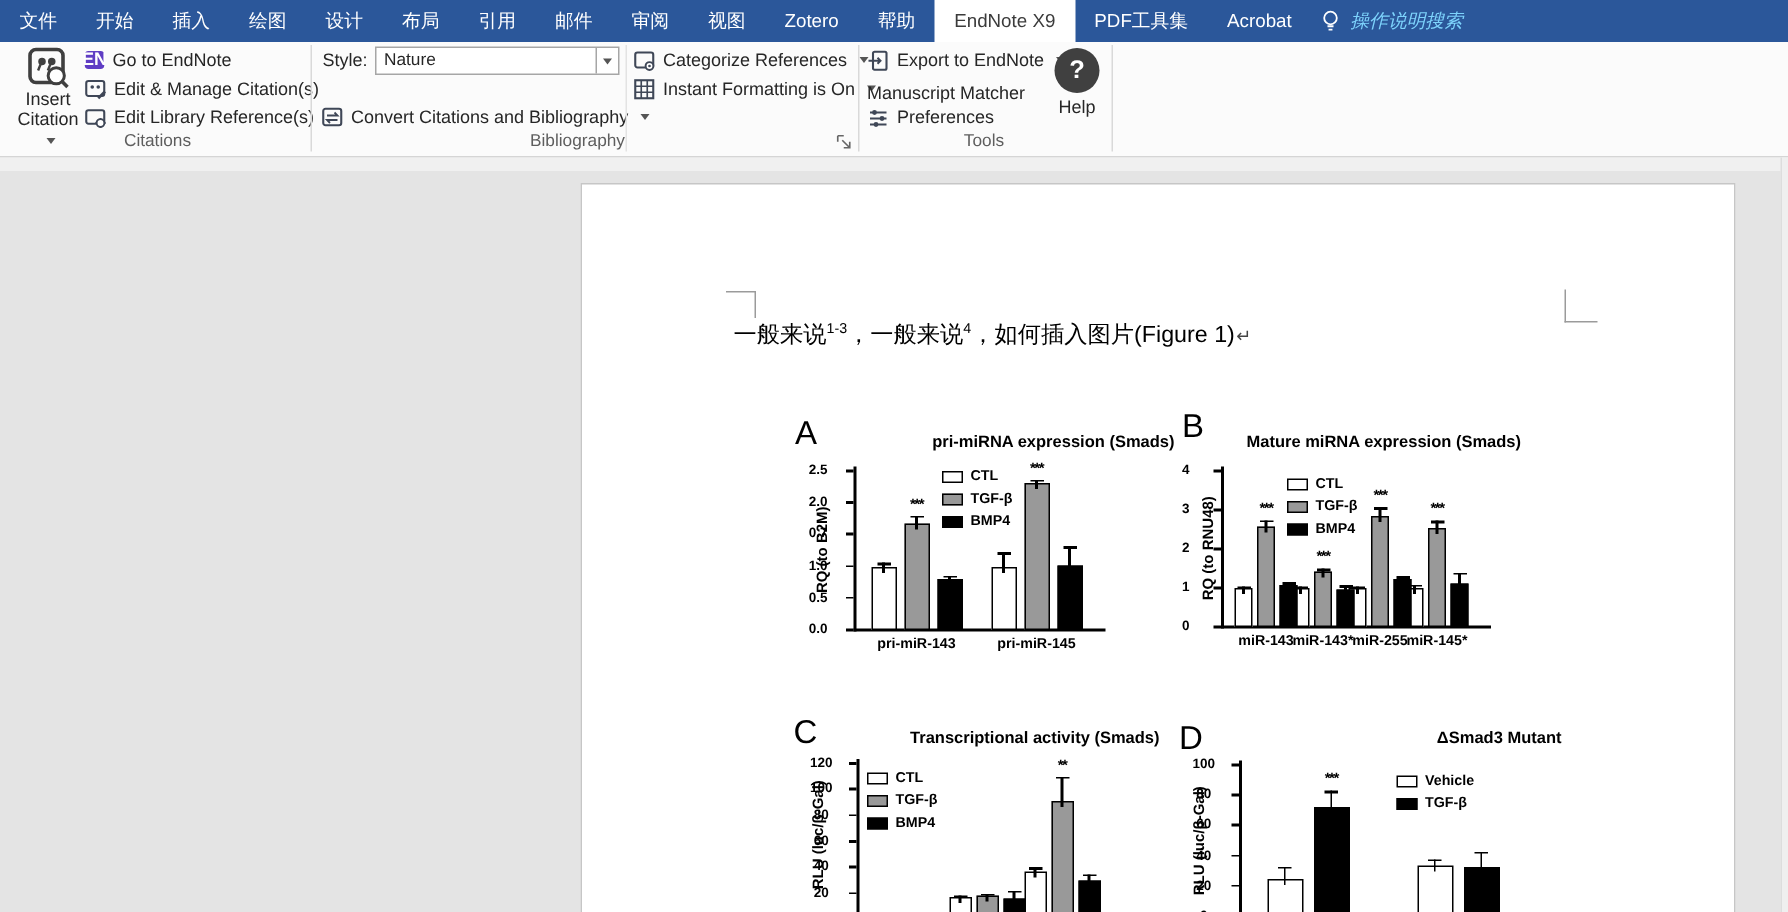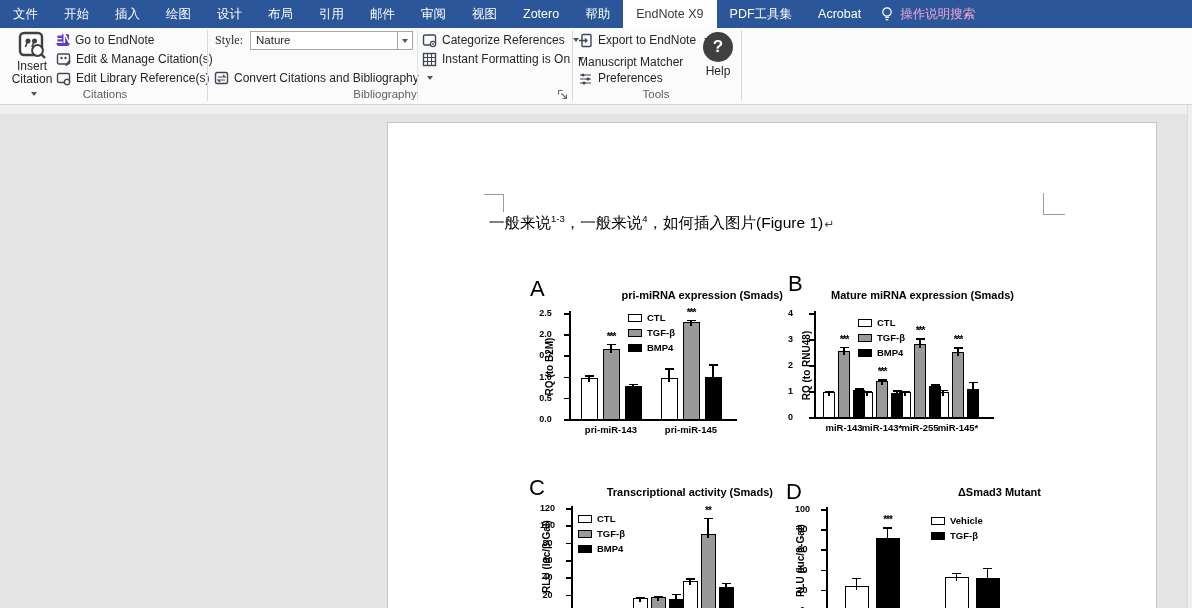--- a/index.html
+++ b/index.html
@@ -4,21 +4,21 @@
 <style>
   * { margin:0; padding:0; box-sizing:border-box; }
   html,body { width:1192px; height:608px; overflow:hidden; }
   body { font-family:"Liberation Sans","DejaVu Sans",sans-serif; background:#e5e5e5; position:relative; }
   #app { position:absolute; left:0; top:0; width:1192px; height:608px; overflow:hidden; }
 
   
   .titlebar { position:absolute; left:0; top:0; width:1192px; height:28px; background:#2b579a; display:flex; align-items:stretch; }
   .tab { color:#fff; font-size:12.5px; line-height:28px; padding:0 13px; white-space:nowrap; cursor:default; }
   .tab.active { background:#ffffff; color:#3b3b3b; }
-  .tellme { display:flex; align-items:center; color:#f9a8d4; font-size:12.5px; padding:0 6px; gap:6px; }
+  .tellme { display:flex; align-items:center; color:#7dd3fc; font-size:12.5px; padding:0 6px; gap:6px;font-style:italic; }
 
   
   .ribbon { position:absolute; left:0; top:28px; width:1192px; height:77px; background:#fbfbfb; border-bottom:1px solid #d5d5d5; }
   .ribbon, .ribbon * { color:#262626; font-size:12px; }
   .vsep { position:absolute; top:2px; height:71px; width:1px; background:#d9d9d9; }
   .grouplabel { position:absolute; top:60px; height:14px; font-size:11.5px; color:#5e5e5e; text-align:center; }
   .rrow { position:absolute; height:18px; display:flex; align-items:center; gap:5px; white-space:nowrap; cursor:default; }
   .caret { width:0; height:0; border-left:3.5px solid transparent; border-right:3.5px solid transparent; border-top:4px solid #555; display:inline-block; margin-left:3px; }
   .bigbtn { position:absolute; left:8px; top:2px; width:48px; height:56px; text-align:center; cursor:default; }
   .bigbtn .lbl { font-size:12px; line-height:13px; }
@@ -127,21 +127,21 @@
       <svg width="15" height="15" viewBox="0 0 15 15">
         <rect x="1.5" y="2.5" width="12" height="9" rx="1.5" fill="none" stroke="#3f4757" stroke-width="1.4"></rect>
         <circle cx="11" cy="11" r="2.6" fill="#fff" stroke="#3f4757" stroke-width="1.3"></circle>
         <path d="M11,7.6v1 M11,13.4v1 M7.6,11h1 M13.4,11h1" stroke="#3f4757" stroke-width="1.2"></path>
       </svg>
       <span>Edit Library Reference(s)</span>
     </div>
     <div class="grouplabel" style="left:20px; width:170px;">Citations</div>
     <div class="vsep" style="left:207px;"></div>
 
-    <div class="rrow" style="left:215px; top:3px;font-family:Liberation Serif, serif;">
+    <div class="rrow" style="left:215px; top:3px;">
       <span>Style:</span>
     </div>
     <div class="combo">
       <span class="val">Nature</span>
       <span class="arrowbtn">
           <span class="caret" style="margin:0;"></span>
         </span>
     </div>
     <div class="rrow" style="left:214px; top:41px;">
       <svg width="15" height="15" viewBox="0 0 15 15">

